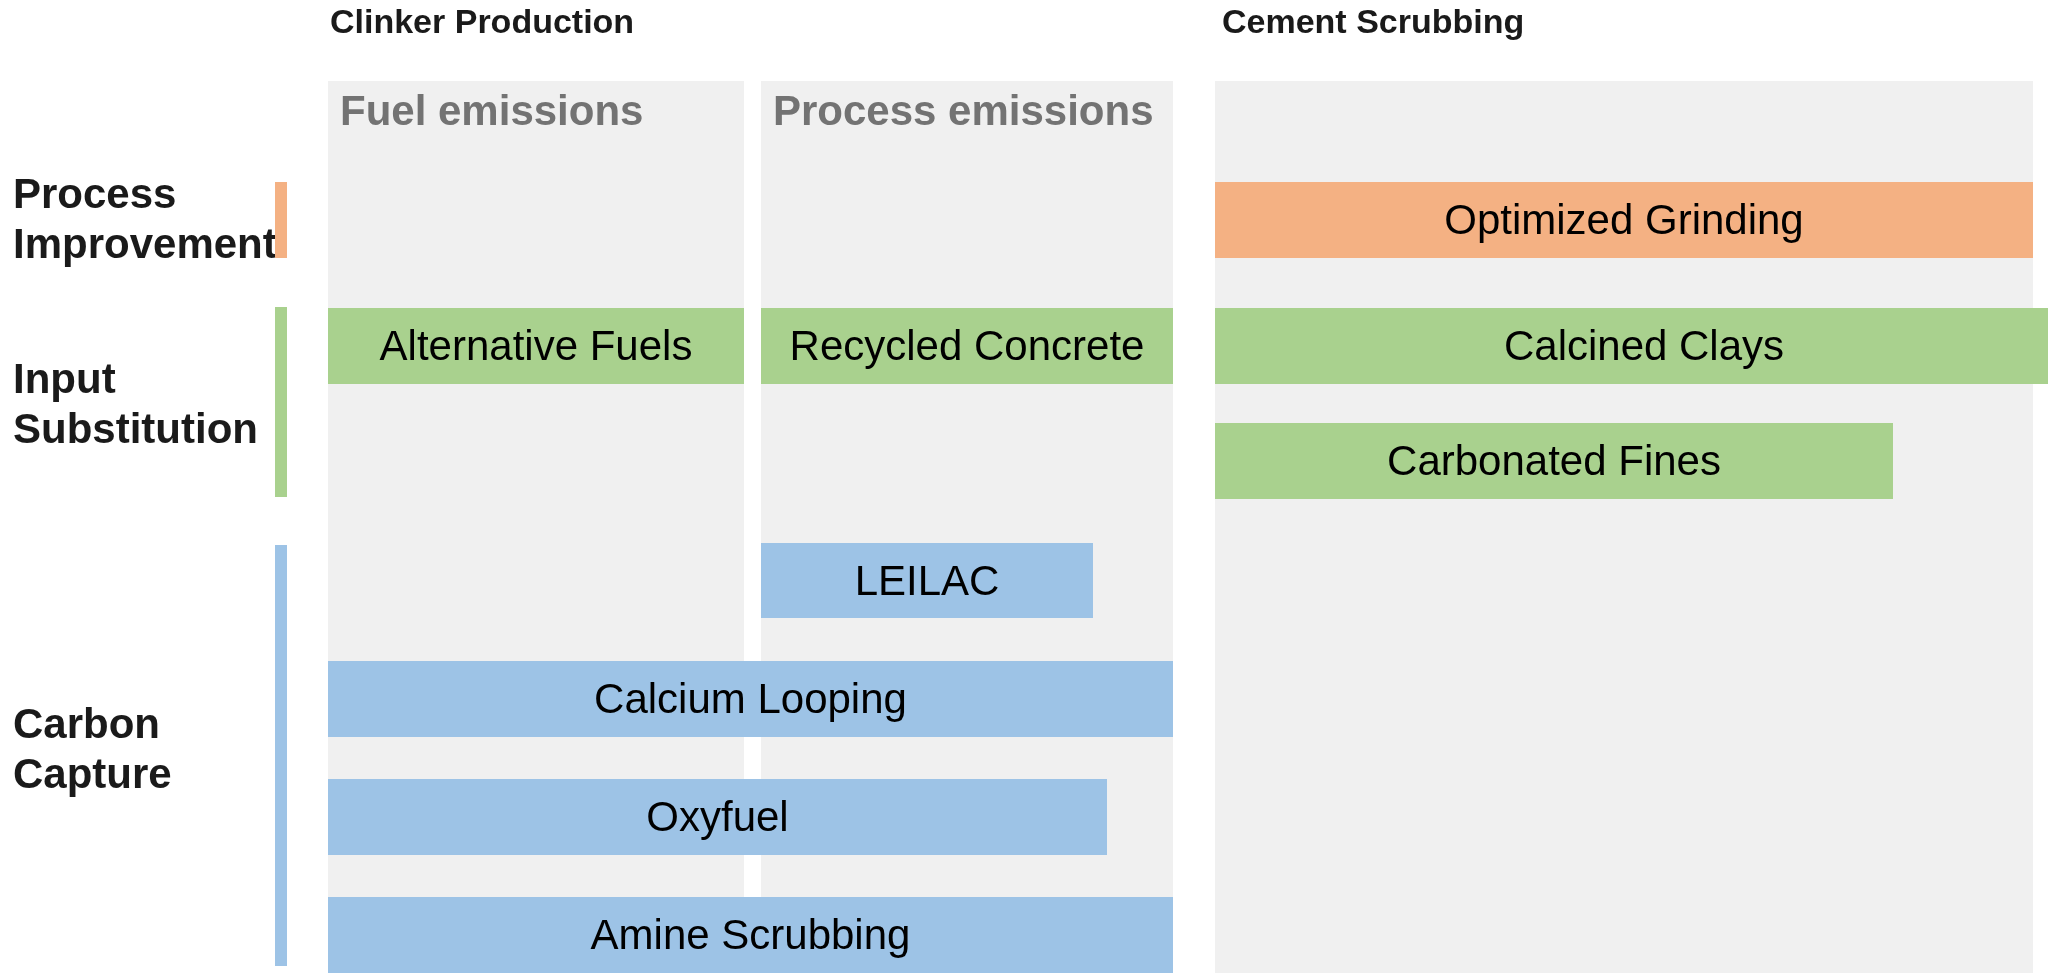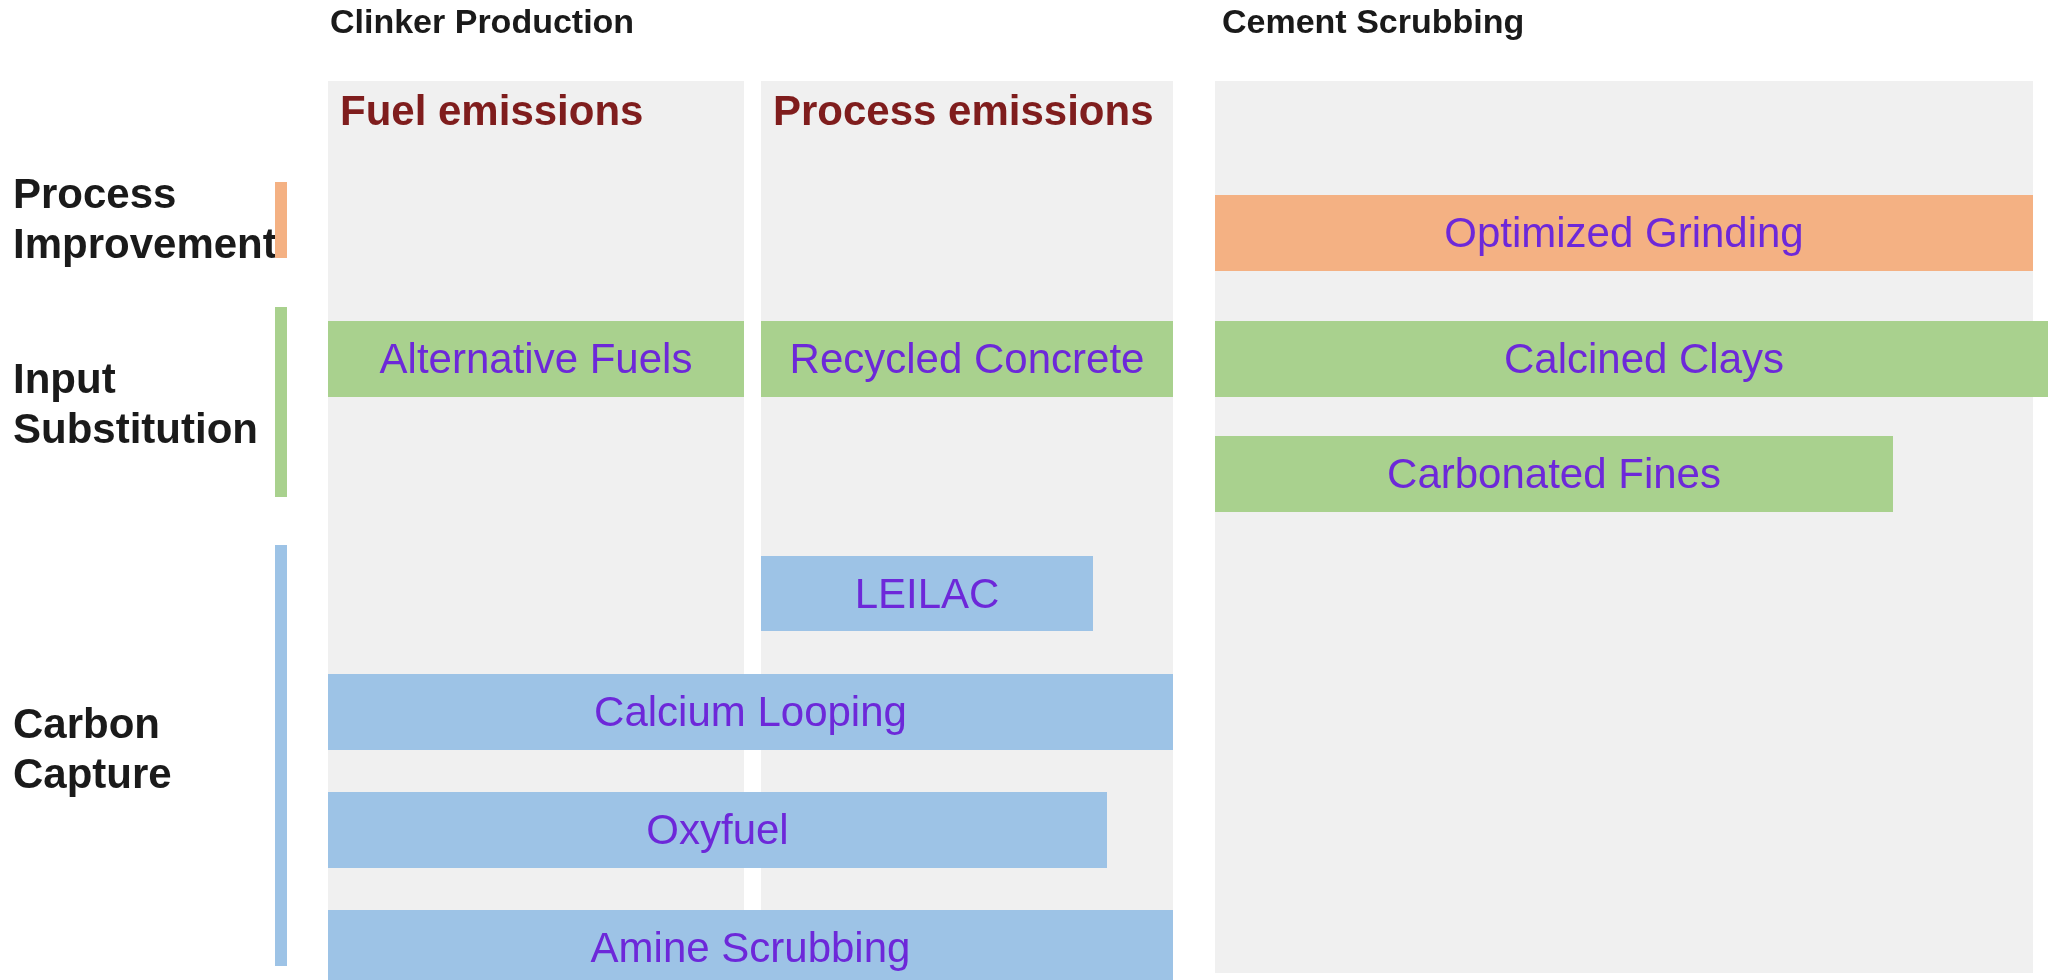--- a/index.html
+++ b/index.html
@@ -8,35 +8,35 @@
     font-family:"Liberation Sans", sans-serif;color:#1a1a1a;
   }
   .title{
     position:absolute;top:2px;font-size:34px;font-weight:bold;letter-spacing:0px;
     white-space:nowrap;color:#1a1a1a;
   }
   .panel{
     position:absolute;top:81px;height:892px;background:#f0f0f0;
   }
   .subheader{
-    position:absolute;top:87px;font-size:42px;font-weight:bold;white-space:nowrap;color:#7f1d1d;
+    position:absolute;top:87px;font-size:42px;font-weight:bold;white-space:nowrap;color:#737373;
   }
   .group-label{
     position:absolute;left:13px;font-size:42px;font-weight:bold;line-height:50px;color:#1a1a1a;
   }
   .group-label span{display:block;white-space:nowrap;}
   .tick{
     position:absolute;left:275px;width:12px;
   }
   .tick.orange{background:#F4B183;}
   .tick.green{background:#A9D18E;}
   .tick.blue{background:#9DC3E6;}
   .bar{
     position:absolute;height:76px;display:flex;align-items:center;justify-content:center;
-    font-size:42px;font-weight:normal;color:#6d28d9;white-space:nowrap;margin-top:13px;
+    font-size:42px;font-weight:normal;color:#000000;white-space:nowrap;
   }
   .bar.orange{background:#F4B183;}
   .bar.green{background:#A9D18E;}
   .bar.blue{background:#9DC3E6;}
 </style>
 </head>
 <body>
 
 <div id="canvas">
 

